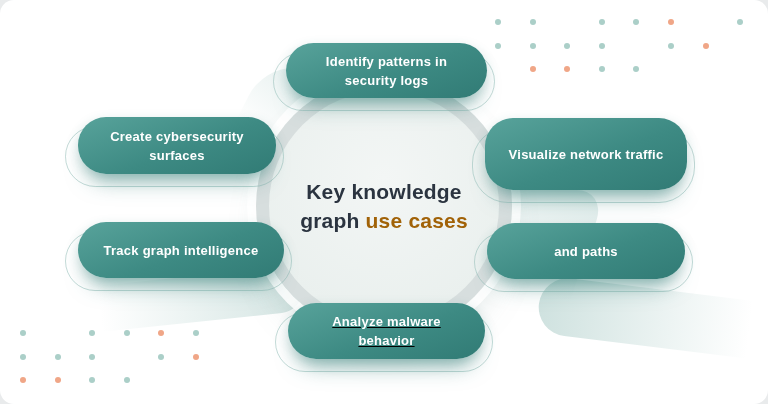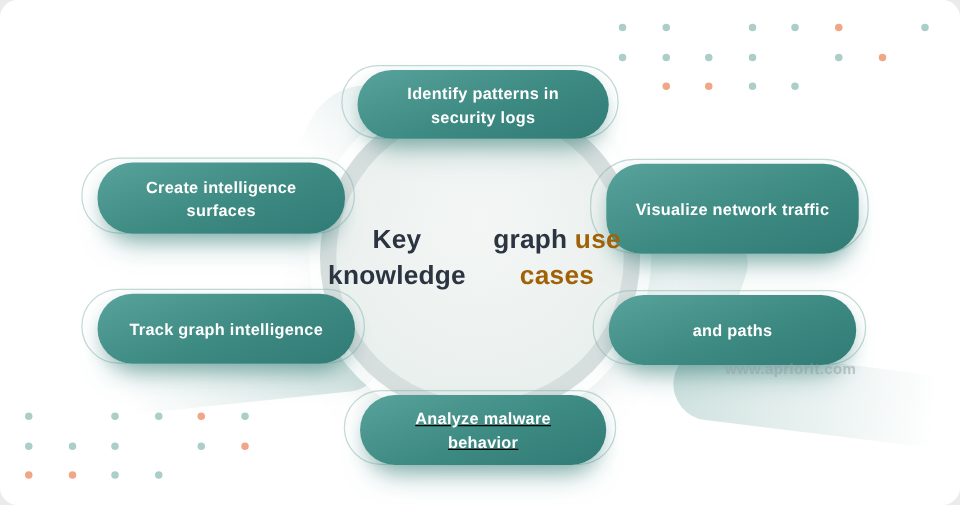--- a/index.html
+++ b/index.html
@@ -32,21 +32,21 @@
     position:absolute;z-index:1;
     left:256px;top:78px;width:256px;height:256px;
     box-sizing:border-box;border-radius:50%;
     border:13px solid rgba(211,219,218,.85);
     background:radial-gradient(circle at 50% 38%, #f3f6f5 0%, #eaf0ee 75%);
     box-shadow:0 0 0 9px rgba(255,255,255,.85), 0 22px 38px -14px rgba(110,145,140,.35);
   }
   .center-title{
     position:absolute;z-index:3;
     left:256px;top:78px;width:256px;height:256px;
-    display:flex;flex-direction:row;align-items:center;justify-content:center;
+    display:flex;flex-direction:column;align-items:center;justify-content:center;
     text-align:center;
     font-size:21px;font-weight:700;line-height:29px;letter-spacing:.2px;
   }
   .center-title .dark{color:#2b3440;}
   .center-title .accent{color:#a16207;}
 
   
   .pill-wrap{position:absolute;z-index:2;}
   .pill-outline{
     position:absolute;left:-13px;right:-8px;top:9px;bottom:-13px;
@@ -54,21 +54,20 @@
     border-radius:36px;
   }
   .pill{
     position:relative;width:100%;height:100%;
     box-sizing:border-box;border-radius:28px;
     background:linear-gradient(160deg, #58a39b 0%, #3d8a83 55%, #317b75 100%);
     box-shadow:0 16px 22px -10px rgba(49,123,117,.55), 0 4px 12px rgba(49,123,117,.22);
     display:flex;flex-direction:column;align-items:center;justify-content:center;
     color:#ffffff;font-size:13px;font-weight:700;line-height:19px;letter-spacing:.25px;
     text-align:center;
-    margin-top:13px;
   }
   .p-top{left:286px;top:43px;width:201px;height:55px;}
   .p-tl{left:78px;top:117px;width:198px;height:57px;}
   .p-tr{left:485px;top:118px;width:202px;height:72px;}
   .p-l{left:78px;top:222px;width:206px;height:56px;}
   .p-r{left:487px;top:223px;width:198px;height:56px;}
   .p-b{left:288px;top:303px;width:197px;height:56px;text-decoration:underline;}
 
   .watermark{
     position:absolute;z-index:2;left:580px;top:288px;
@@ -132,21 +131,21 @@
     <div class="pill-outline"></div>
     <div class="pill">
       <span>Identify patterns in</span>
       <span>security logs</span>
     </div>
   </div>
 
   <div class="pill-wrap p-tl">
     <div class="pill-outline"></div>
     <div class="pill">
-      <span>Create intelligence</span>
+      <span>Create cybersecurity</span>
       <span>surfaces</span>
     </div>
   </div>
 
   <div class="pill-wrap p-tr">
     <div class="pill-outline"></div>
     <div class="pill">
       <span>Visualize network traffic</span>
     </div>
   </div>
@@ -166,15 +165,14 @@
   </div>
 
   <div class="pill-wrap p-b">
     <div class="pill-outline"></div>
     <div class="pill">
       <span>Analyze malware</span>
       <span>behavior</span>
     </div>
   </div>
 
-  <div class="watermark">www.apriorit.com</div>
 
 </div>
 
 </body></html>

